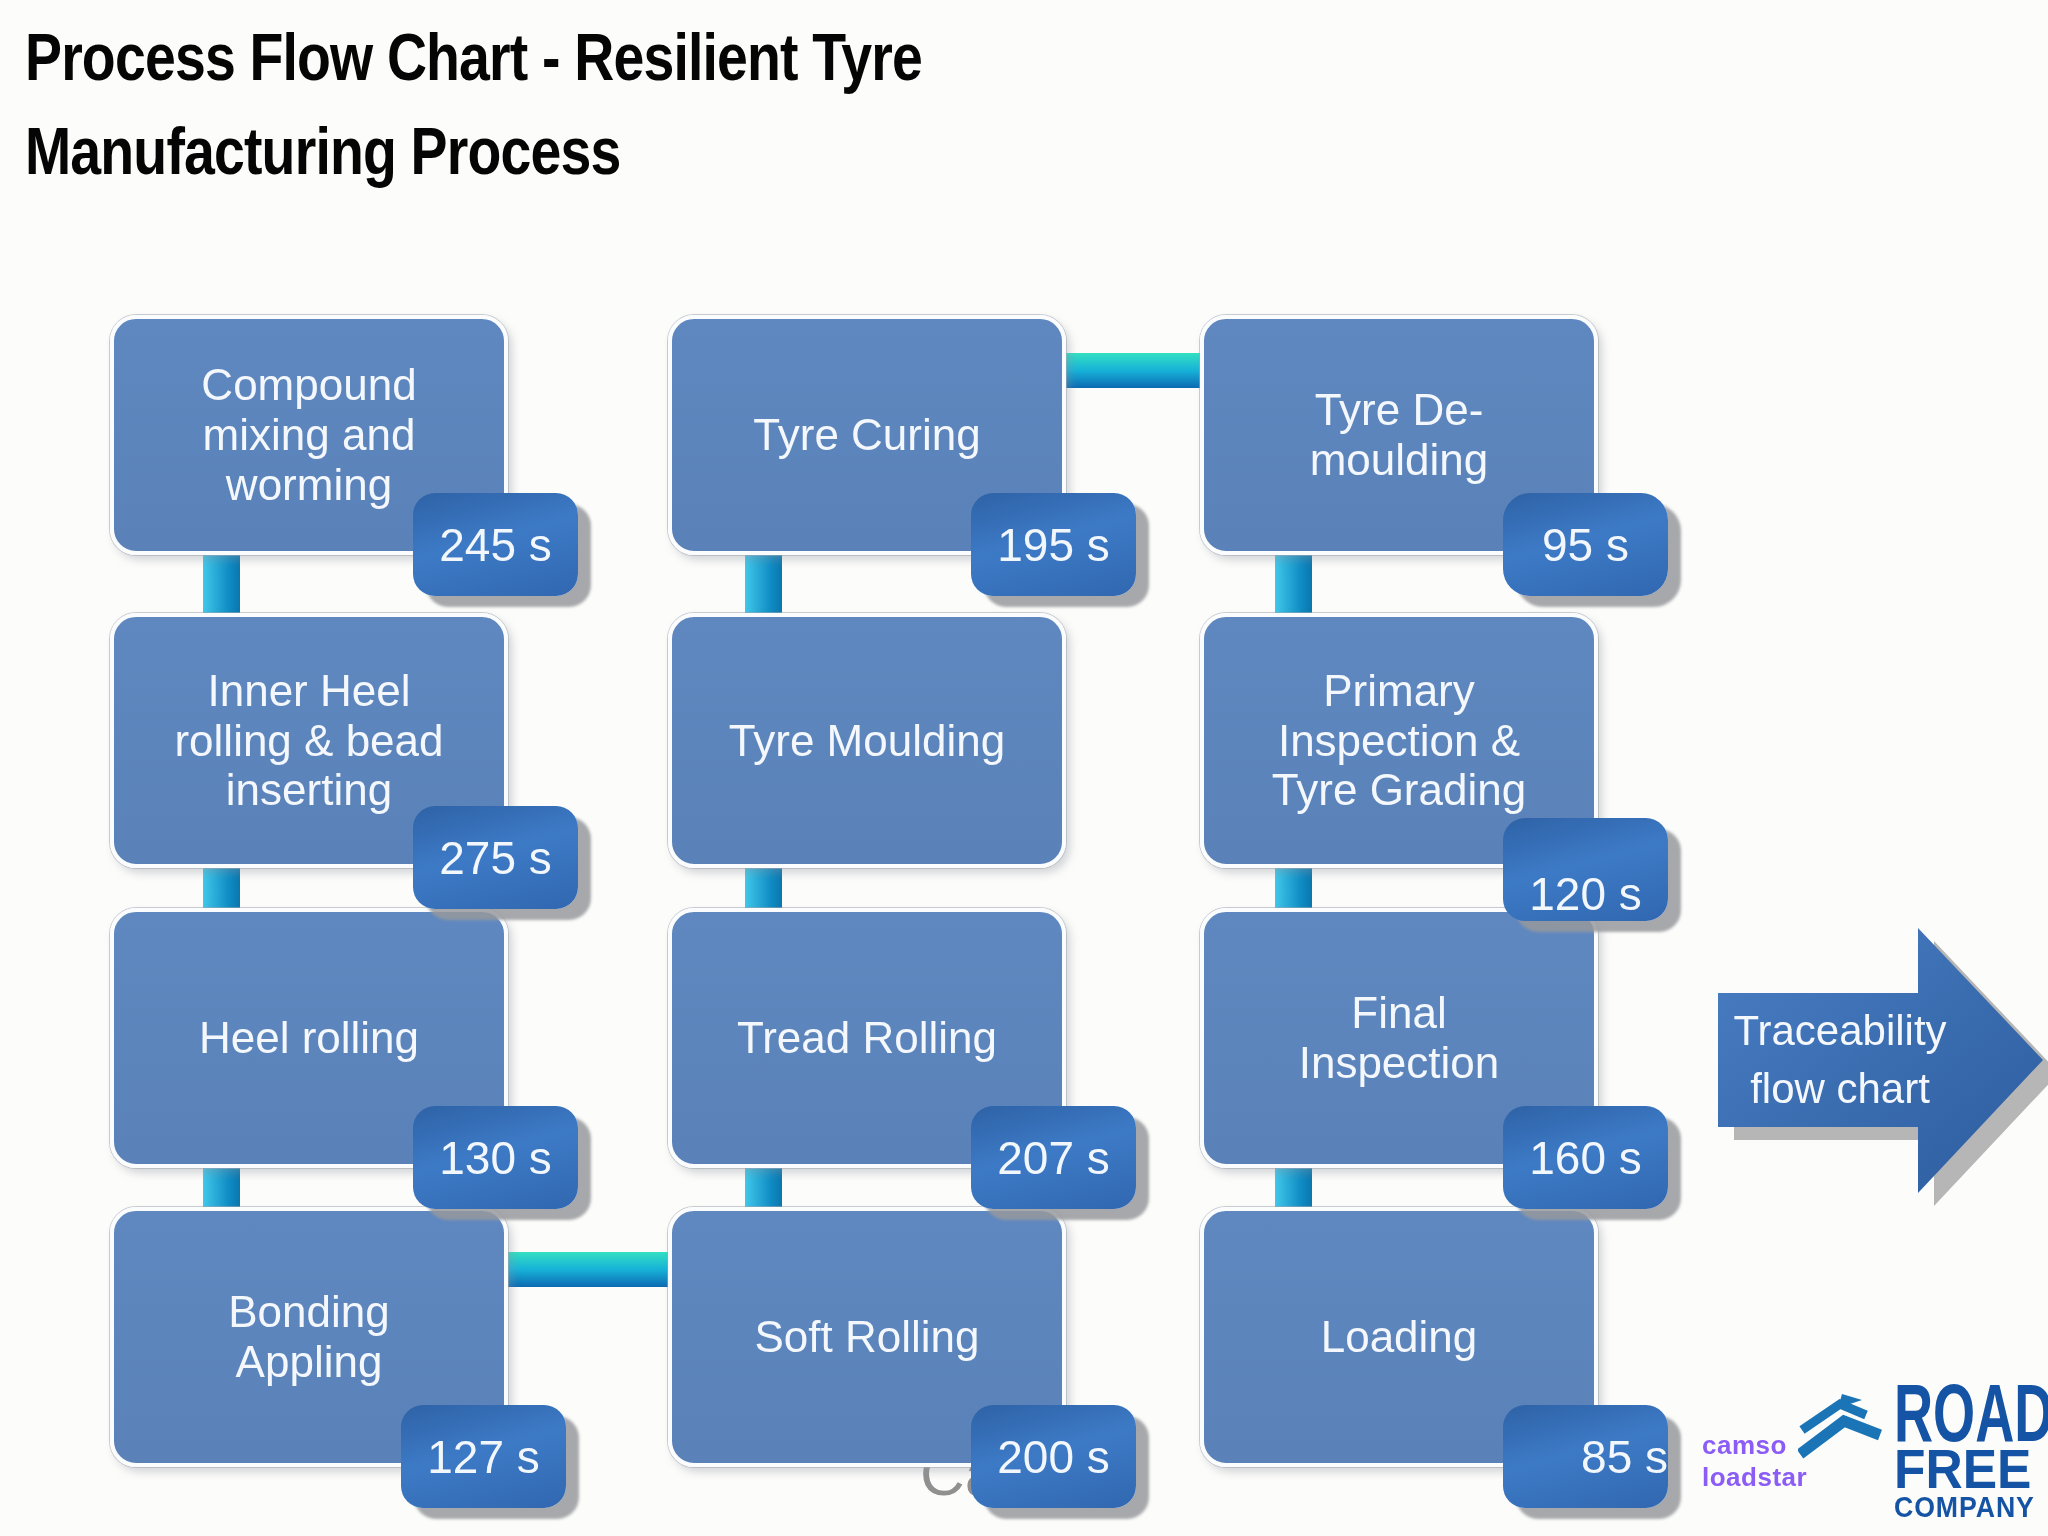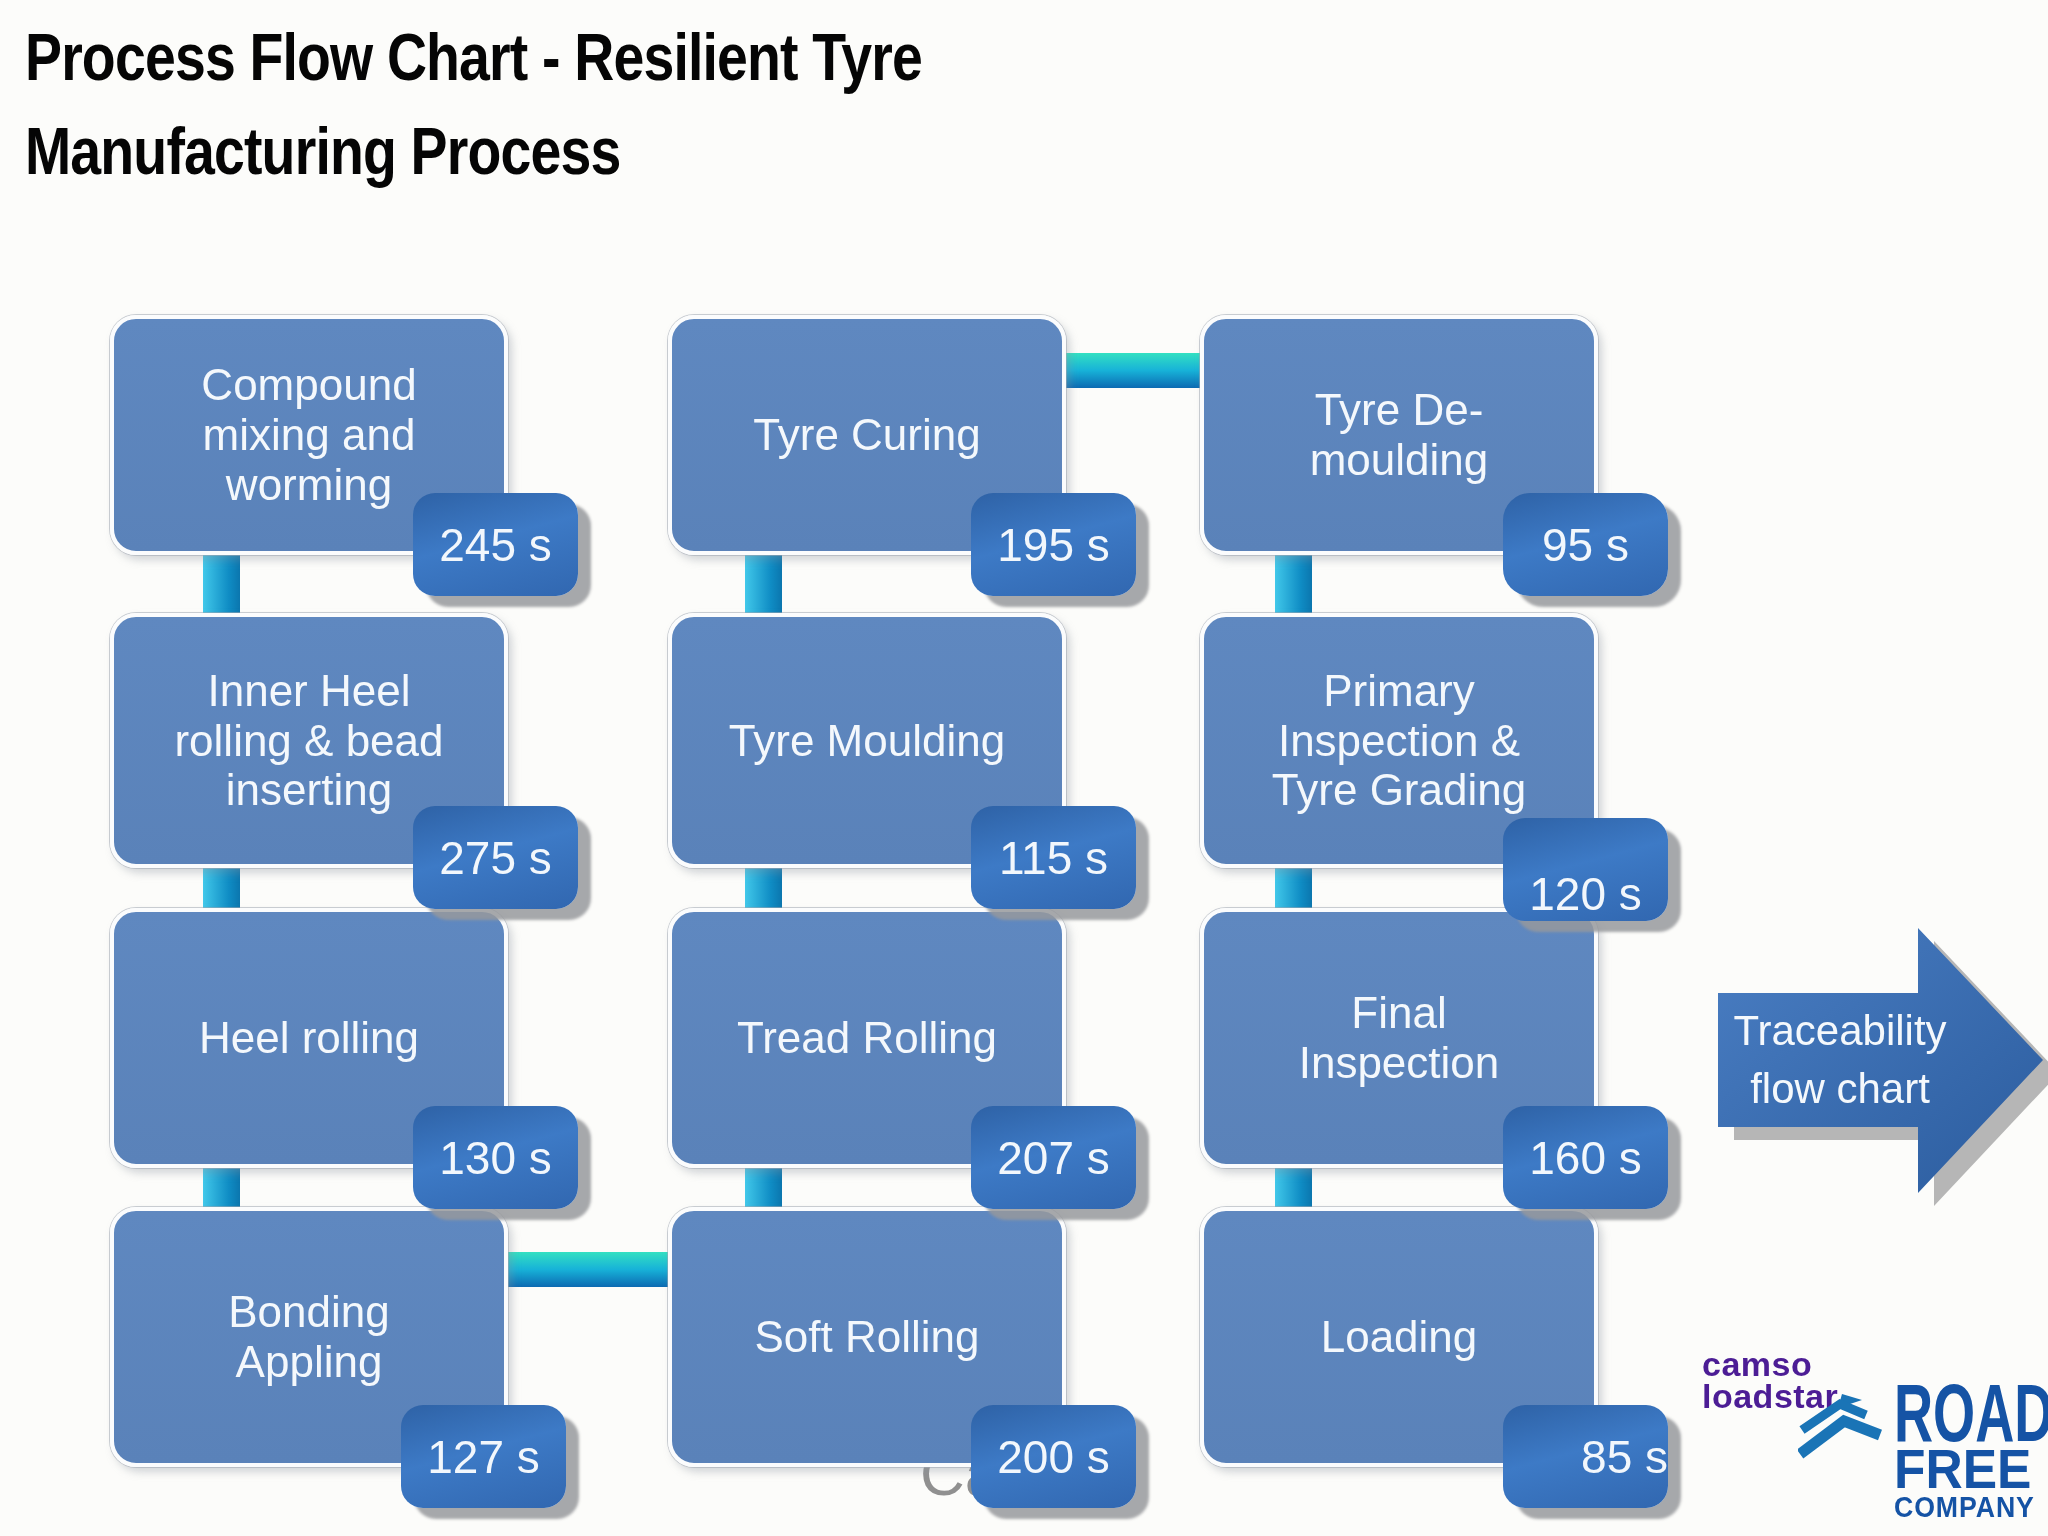--- a/index.html
+++ b/index.html
@@ -37,22 +37,22 @@
   
   .arrow-svg{position:absolute;left:1690px;top:900px;z-index:2;}
   .arrow-label{position:absolute;left:1700px;top:995px;width:280px;height:130px;z-index:4;
                display:flex;flex-direction:column;align-items:center;justify-content:center;
                color:#f4f8fc;font-size:42px;line-height:58px;}
 
   
   .watermark{position:absolute;left:920px;top:1438px;z-index:1;color:#909090;font-size:62px;}
 
   
-  .camso-text{position:absolute;left:1702px;top:1348px;z-index:2;color:#4c1d95;
-              font-weight:700;font-size:34px;line-height:32px;letter-spacing:0.5px;}
+  .camso-text{position:absolute;left:1702px;top:1429px;z-index:2;color:#8b5cf6;
+              font-weight:700;font-size:26px;line-height:32px;letter-spacing:0.5px;}
   .camso-text span{display:block;}
   .camso-icon{position:absolute;left:1798px;top:1394px;z-index:2;}
   .roadfree{position:absolute;left:1894px;top:1380px;z-index:2;color:#1553a5;font-weight:700;}
   .rf-line{display:block;transform-origin:left top;white-space:nowrap;}
   .rf-1{font-size:82px;line-height:66px;transform:scaleX(0.66);}
   .rf-2{font-size:56px;line-height:46px;transform:scaleX(0.92);}
   .rf-3{font-size:29px;line-height:30px;transform:scaleX(0.92);letter-spacing:1px;}
 </style>
 </head>
 <body>
@@ -129,23 +129,20 @@
   <div class="badge" style="left:413px;top:1106px;">
     <span>130 s</span>
   </div>
   <div class="badge" style="left:401px;top:1405px;">
     <span>127 s</span>
   </div>
 
   <div class="badge" style="left:971px;top:493px;">
     <span>195 s</span>
   </div>
-  <div class="badge" style="left:971px;top:806px;">
-    <span>115 s</span>
-  </div>
   <div class="badge" style="left:971px;top:1106px;">
     <span>207 s</span>
   </div>
   <div class="badge" style="left:971px;top:1405px;">
     <span>200 s</span>
   </div>
 
   <div class="badge" style="left:1503px;top:493px;border-radius:27px;">
     <span>95 s</span>
   </div>

